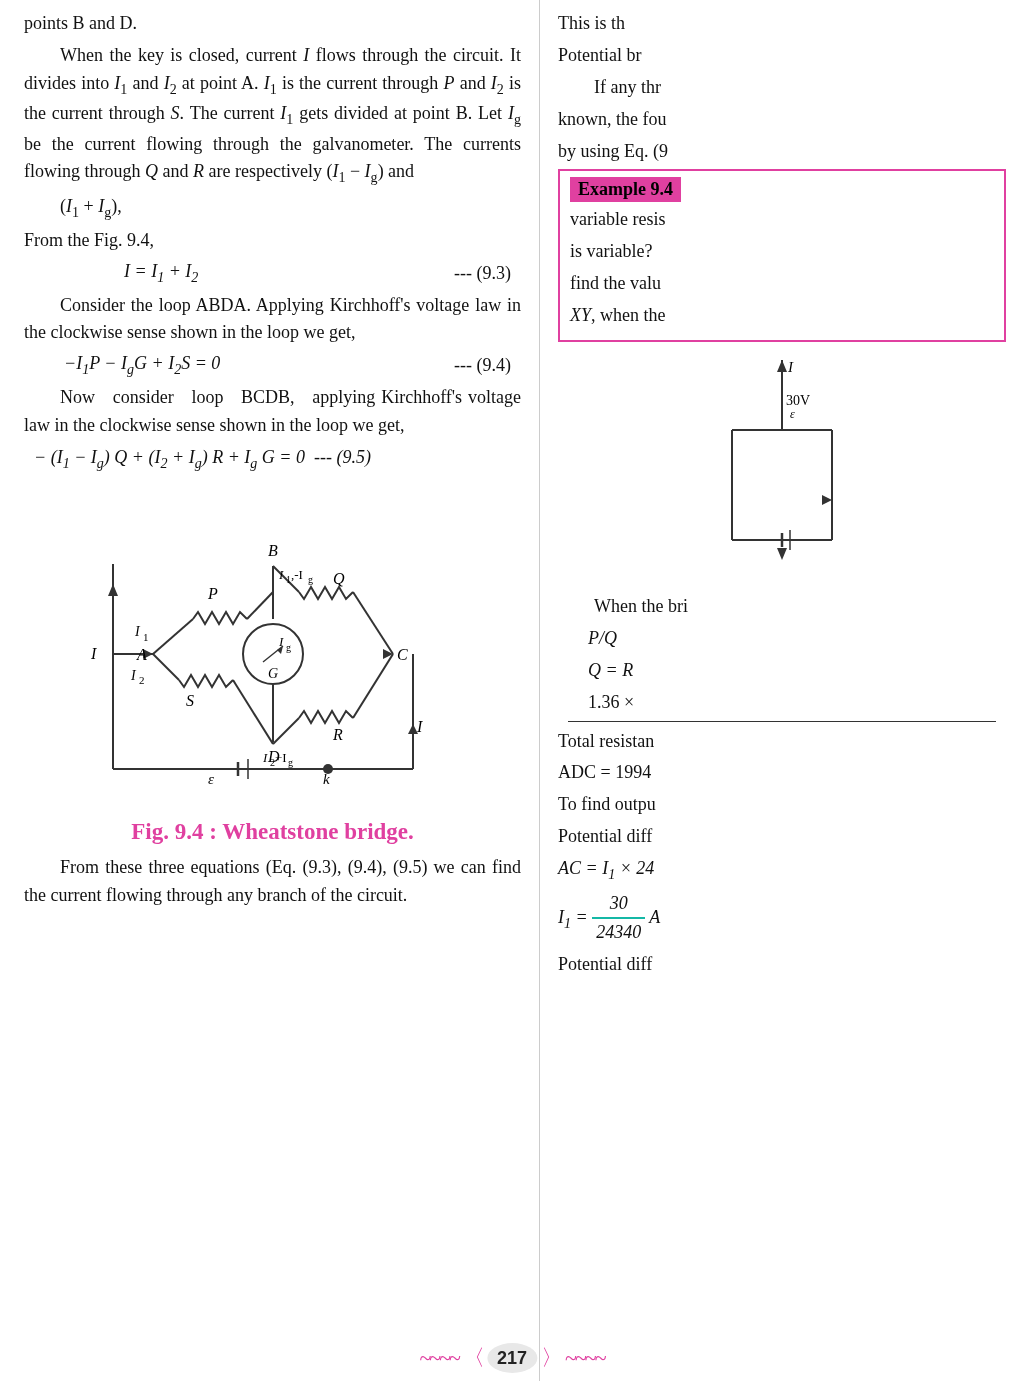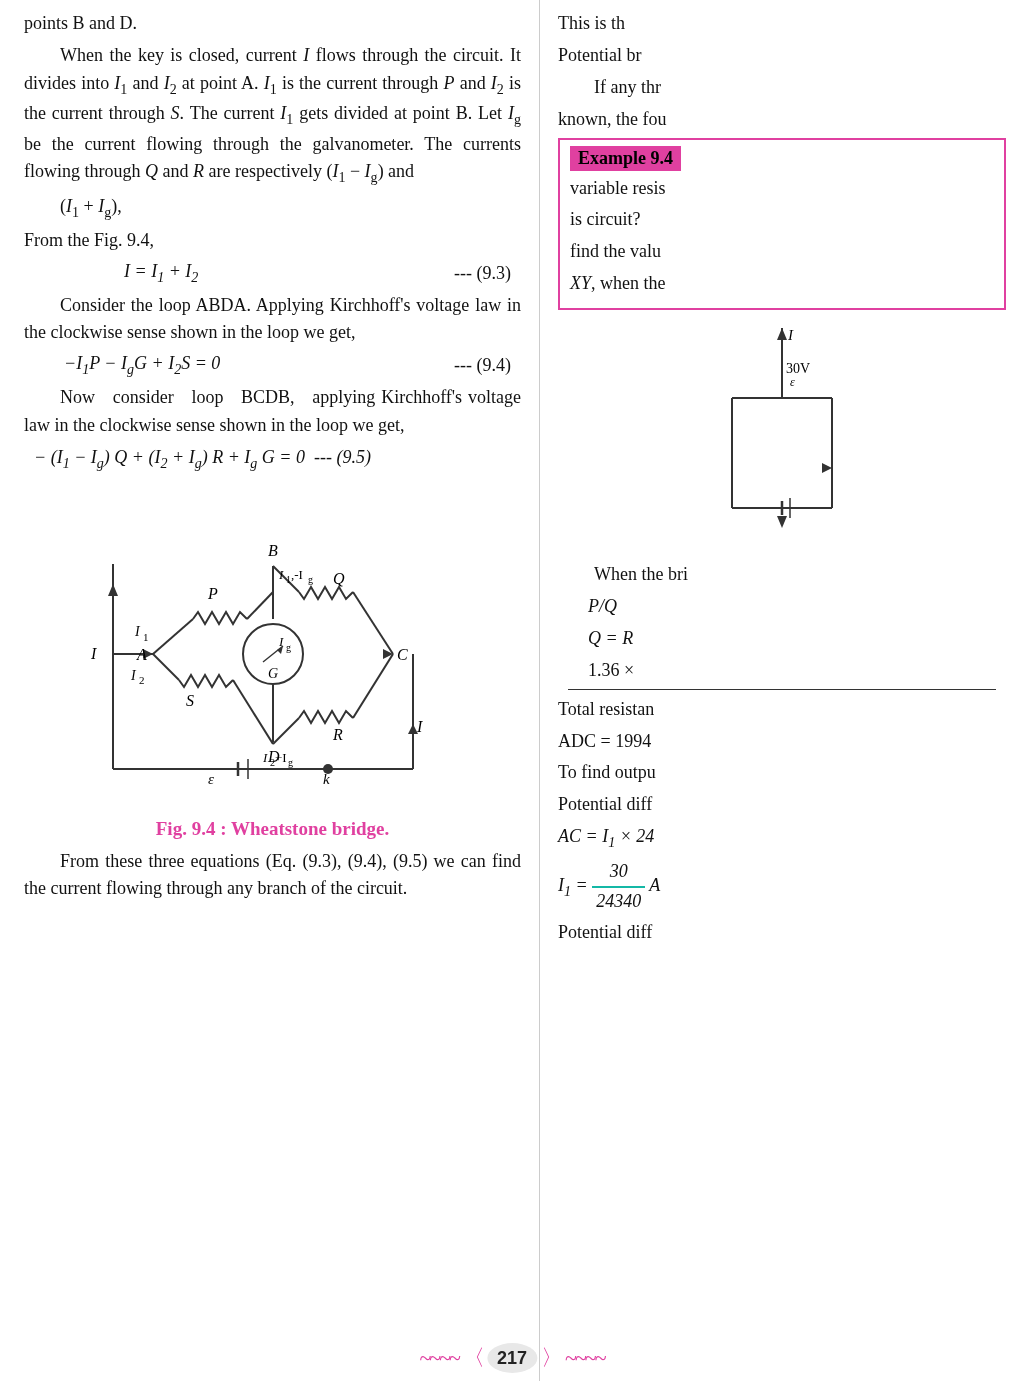--- a/index.html
+++ b/index.html
@@ -52,21 +52,21 @@
     .fig-container {
       margin: 10px auto;
       width: 440px;
       position: relative;
       height: 320px;
     }
     .fig-label {
       text-align: center;
       color: #e040a0;
       font-weight: bold;
-      font-size: 19px;
+      font-size: 23px;
       margin-top: 4px;
     }
     .example-box {
       border: 2px solid #e040a0;
       padding: 6px 10px;
       margin-bottom: 8px;
     }
     .example-title {
       background: #e040a0;
       color: #000000;
@@ -250,25 +250,26 @@
     <p class="indent">
       From these three equations (Eq. (9.3), (9.4), (9.5) we can find the current flowing through any branch of the circuit.
     </p>
   </div>
 
   <div class="right-column">
     <p>This is th</p>
     <p>Potential br</p>
     <p class="indent">If any thr</p>
     <p>known, the fou</p>
+    <p>by using Eq. (9</p>
 
     <div class="example-box">
       <span class="example-title">Example 9.4</span>
       <p>variable resis</p>
-      <p>is circuit?</p>
+      <p>is variable?</p>
       <p>find the valu</p>
       <p><span class="italic">XY</span>, when the</p>
     </div>
 
     <div style="margin: 8px auto; width:160px;">
       <svg width="160" height="230" viewBox="0 0 160 230">
 
         <line x1="80" y1="10" x2="80" y2="30" stroke="#333" stroke-width="2"></line>
 
         <polygon points="80,10 75,22 85,22" fill="#333"></polygon>

